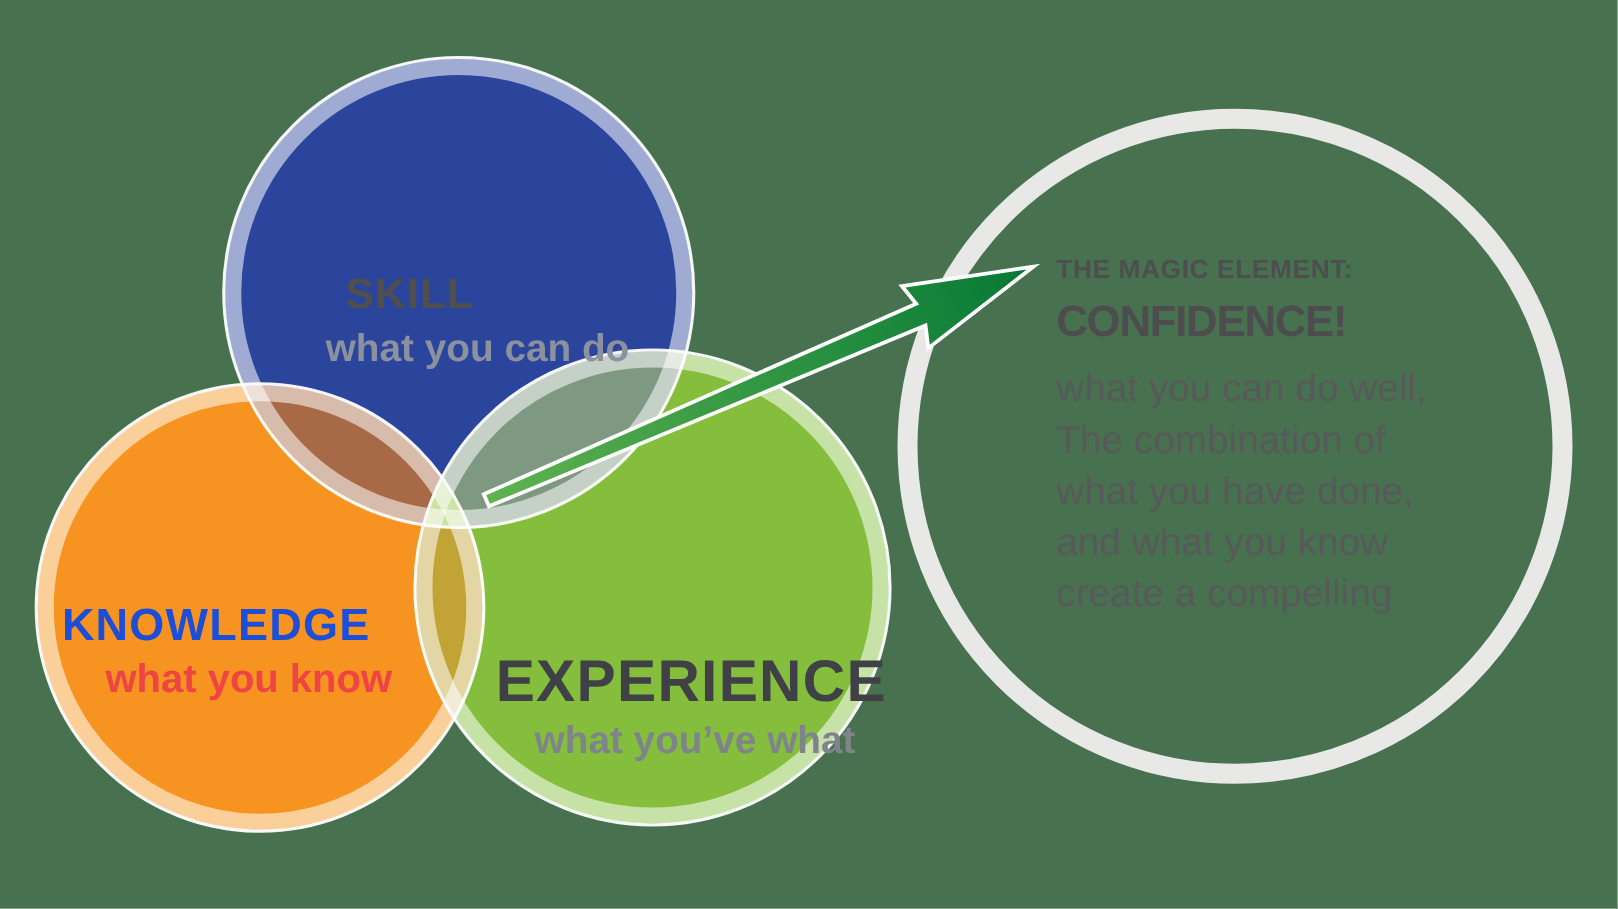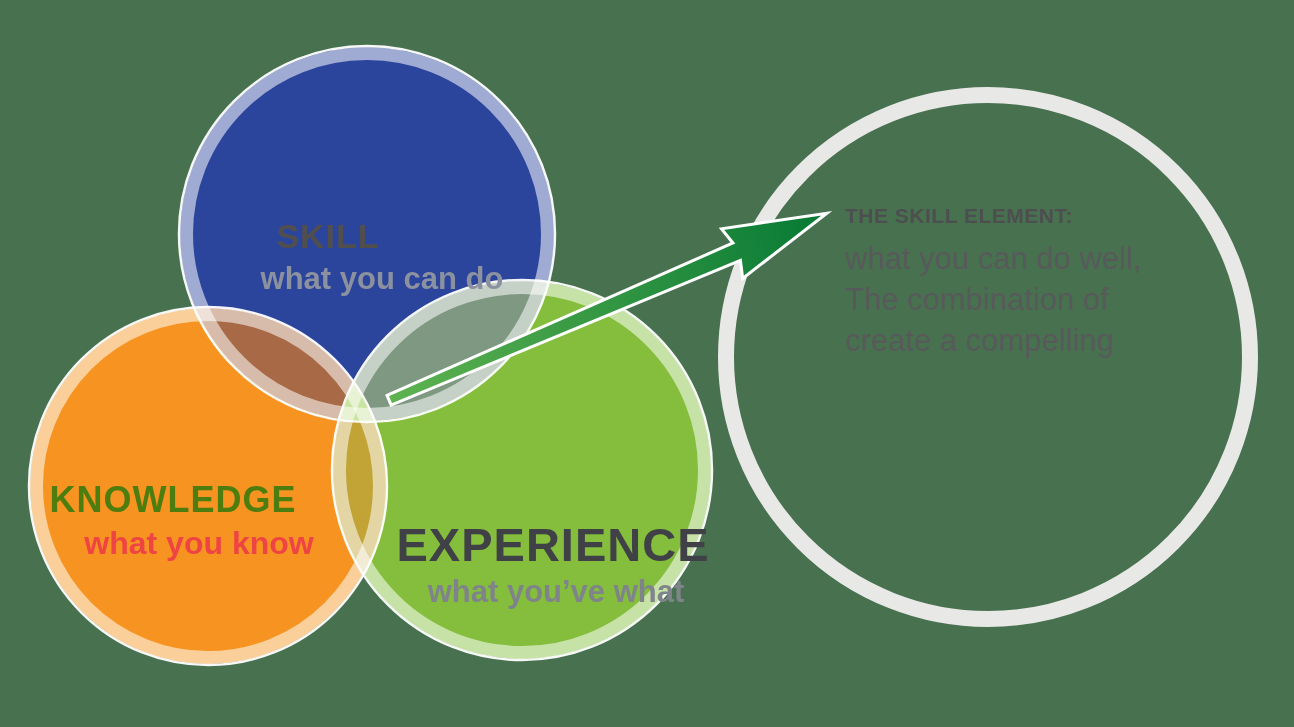--- a/index.html
+++ b/index.html
@@ -68,29 +68,32 @@
     <g transform="translate(389,400) rotate(-23.1)">
       <path d="M 0,-5 L 378,-9.5 L 373,-27 L 476,0 L 373,27 L 378,9.5 L 0,5.5 Z" fill="url(#arrowGrad)" stroke="#ffffff" stroke-width="3" stroke-linejoin="miter"></path>
     </g>
   </svg>
 
   <div class="overlay">
 
     <div class="vlabel skill-label" style="left: 328px; top: 188px; color: rgb(81, 79, 78);">SKILL</div>
     <div class="vsub skill-sub" style="left: 382px; top: 231px; color: rgb(140, 145, 160);">what you can do</div>
 
-    <div class="vlabel knowledge-label" style="left: 173px; top: 452px; color: #4d7c0f;">KNOWLEDGE</div>
+    <div class="vlabel knowledge-label" style="left: 173px; top: 452px; color: #1d4ed8;">KNOWLEDGE</div>
     <div class="vsub knowledge-sub" style="left: 199px; top: 495px; color: #ef4444;">what you know</div>
 
     <div class="vlabel experience-label" style="left: 553px; top: 496px; color: rgb(64, 65, 70);">EXPERIENCE</div>
     <div class="vsub experience-sub" style="left: 556px; top: 544px; color: rgb(127, 132, 138);">what you’ve what</div>
 
     <div class="callout-text">
-      <div class="kicker" style="color: rgb(77, 78, 80);">THE SKILL ELEMENT:</div>
+      <div class="kicker" style="color: rgb(77, 78, 80);">THE MAGIC ELEMENT:</div>
+      <div class="callout-title" style="color: rgb(77, 77, 79);">CONFIDENCE!</div>
       <div style="color: rgb(88, 89, 91);">
         <div class="body-line">what you can do well,</div>
         <div class="body-line">The combination of</div>
+        <div class="body-line">what you have done,</div>
+        <div class="body-line">and what you know</div>
         <div class="body-line">create a compelling</div>
       </div>
     </div>
 
   </div>
 </div>
 
 </body></html>

